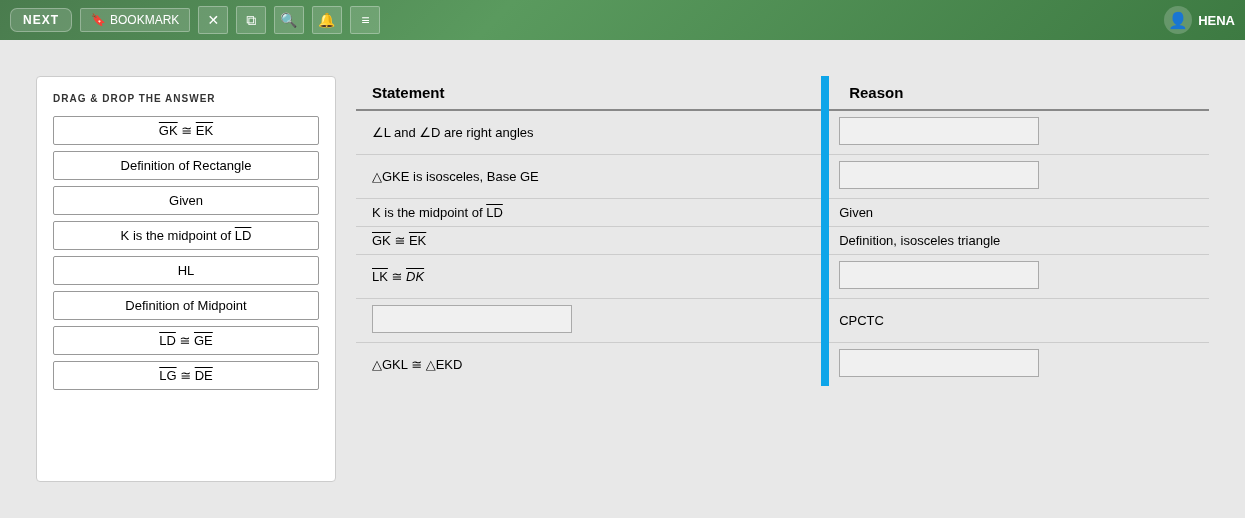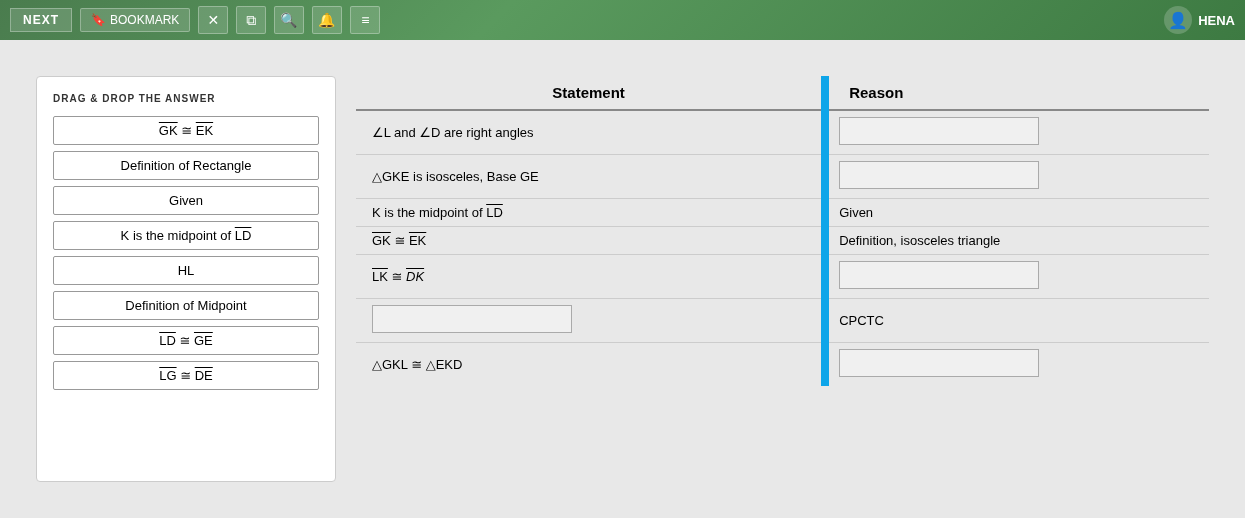--- a/index.html
+++ b/index.html
@@ -31,21 +31,21 @@
       gap: 8px;
     }
     .btn-nav {
       background: rgba(255,255,255,0.15);
       border: 1px solid rgba(255,255,255,0.3);
       color: white;
       padding: 4px 12px;
       font-size: 12px;
       font-weight: bold;
       cursor: pointer;
-      border-radius: 0;
+      border-radius: 7px;
       letter-spacing: 1px;
     }
     .btn-bookmark {
       background: rgba(255,255,255,0.15);
       border: 1px solid rgba(255,255,255,0.3);
       color: white;
       padding: 4px 10px;
       font-size: 12px;
       cursor: pointer;
       border-radius: 2px;
@@ -153,21 +153,20 @@
     .proof-table th {
       font-weight: bold;
       font-size: 15px;
       padding: 8px 16px;
       text-align: left;
       background: transparent;
       border-bottom: 2px solid #888;
     }
     .proof-table th.statement-col {
       width: 55%;
-      text-align: center;
     }
     .proof-table th.reason-col {
       width: 45%;
       text-align: left;
       padding-left: 20px;
     }
     .proof-table td {
       padding: 6px 10px;
       vertical-align: middle;
       font-size: 13px;

